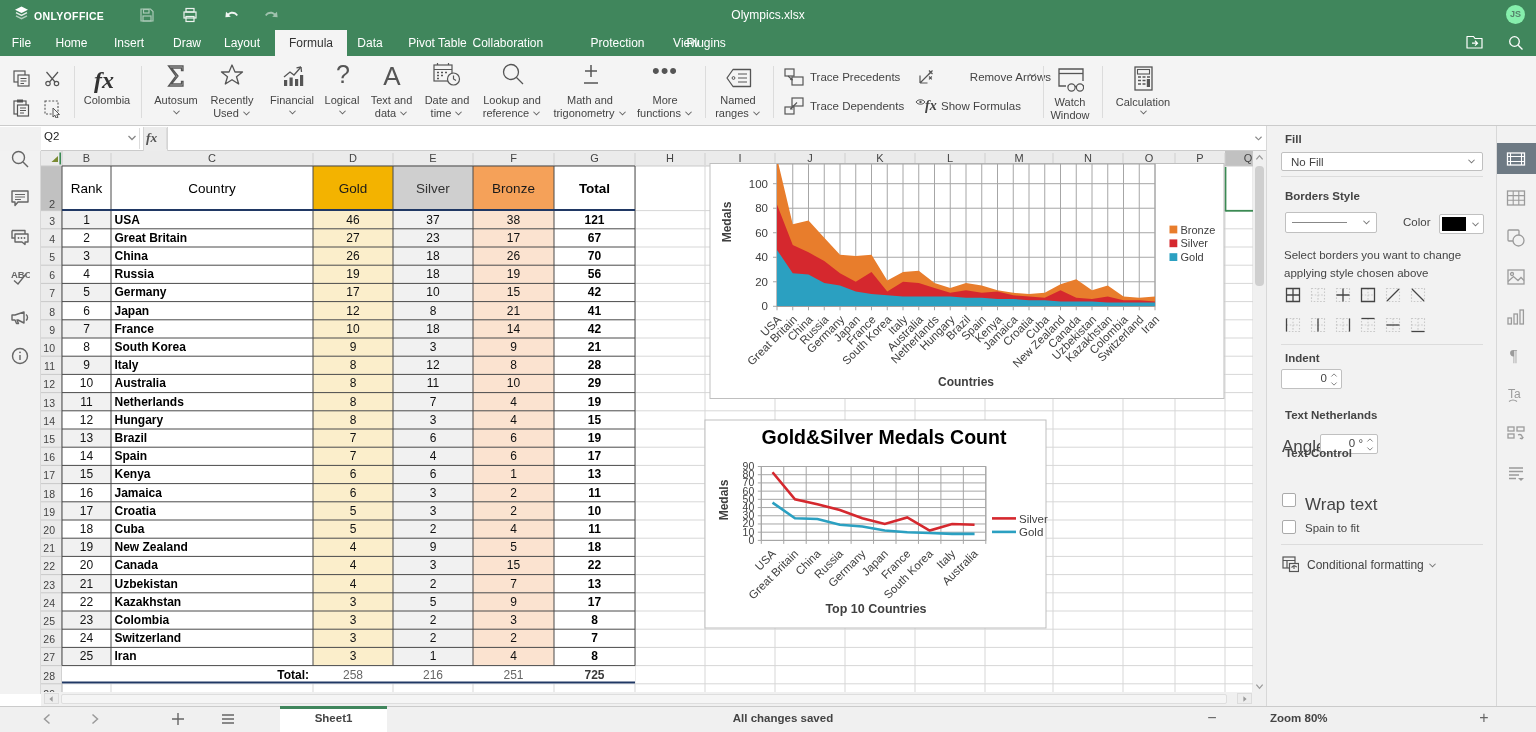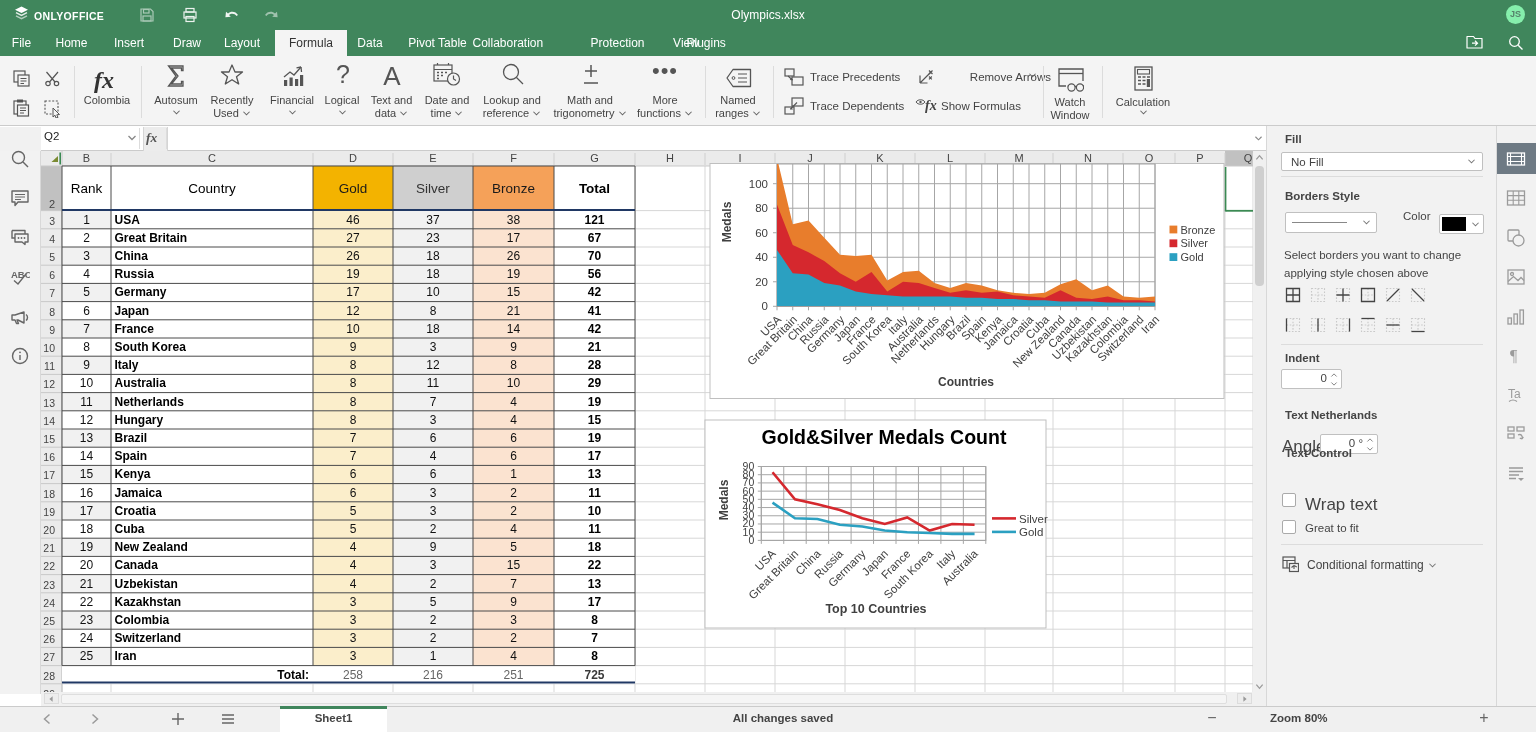--- a/index.html
+++ b/index.html
@@ -959,21 +959,21 @@
 <svg class="abs" style="left:1467px;top:158px" width="9" height="7" viewBox="0 0 10 8">
     <path d="M1.5 2 L5 5.5 L8.5 2" stroke="#777" stroke-width="1.2" fill="none"></path>
   </svg>
 <div class="abs" style="left:1281px;top:176px;width:202px;height:1px;background:#dcdcdc"></div>
 <div class="rlab" style="top:190px;font-size:11.5px">Borders Style</div>
 <div class="abs" style="left:1285px;top:212px;width:92px;height:21px;background:#fff;border:1px solid #c0c0c0;border-radius:2px"></div>
 <div class="abs" style="left:1292px;top:222px;width:55px;height:1px;background:#888"></div>
 <svg class="abs" style="left:1362px;top:219px" width="9" height="7" viewBox="0 0 10 8">
     <path d="M1.5 2 L5 5.5 L8.5 2" stroke="#777" stroke-width="1.2" fill="none"></path>
   </svg>
-<div class="abs" style="left:1403px;top:210px;font-size:11.5px;color:#444">Color</div>
+<div class="abs" style="left:1403px;top:216px;font-size:11.5px;color:#444">Color</div>
 <div class="abs" style="left:1439px;top:214px;width:45px;height:20px;background:#fff;border:1px solid #c0c0c0;border-radius:2px"></div>
 <div class="abs" style="left:1442px;top:217px;width:24px;height:14px;background:#000"></div>
 <svg class="abs" style="left:1471px;top:221px" width="9" height="7" viewBox="0 0 10 8">
     <path d="M1.5 2 L5 5.5 L8.5 2" stroke="#777" stroke-width="1.2" fill="none"></path>
   </svg>
 <div class="abs" style="left:1284px;top:247px;width:210px;font-size:11.5px;color:#444;line-height:1.55">Select borders you want to change applying style chosen above</div>
 <svg class="abs" style="left:1285.3px;top:287.4px" width="16" height="16" viewBox="0 0 16 16">
     <path d="M1.5 1.5 H14.5 V14.5 H1.5 Z M8 1.5 V14.5 M1.5 8 H14.5" stroke="#444" stroke-width="1.3" fill="none"></path>
   </svg>
 <svg class="abs" style="left:1310.3px;top:287.4px" width="16" height="16" viewBox="0 0 16 16">
@@ -1036,21 +1036,21 @@
 <svg class="abs" style="left:1366px;top:437px" width="8" height="6" viewBox="0 0 10 8">
     <path d="M1.5 6 L5 2.5 L8.5 6" stroke="#777" stroke-width="1.2" fill="none"></path>
   </svg>
 <svg class="abs" style="left:1366px;top:446px" width="8" height="6" viewBox="0 0 10 8">
     <path d="M1.5 2 L5 5.5 L8.5 2" stroke="#777" stroke-width="1.2" fill="none"></path>
   </svg>
 <div class="rlab" style="top:447px;font-size:11.5px">Text Control</div>
 <div class="chk" style="left:1282px;top:493px"></div>
 <div class="abs" style="left:1305px;top:495px;font-size:17px;color:#444">Wrap text</div>
 <div class="chk" style="left:1282px;top:520px"></div>
-<div class="abs" style="left:1305px;top:522px;font-size:11.5px;color:#444">Great to fit</div>
+<div class="abs" style="left:1305px;top:522px;font-size:11.5px;color:#444">Spain to fit</div>
 <div class="abs" style="left:1281px;top:544px;width:202px;height:1px;background:#dcdcdc"></div>
 <svg class="abs" style="left:1282px;top:556px" width="17" height="17" viewBox="0 0 17 17">
     <rect x="1" y="1" width="12" height="11" fill="none" stroke="#555" stroke-width="1.2"></rect>
     <path d="M1 4.5 H13 M5 4.5 V12" stroke="#555" stroke-width="1.2"></path>
     <rect x="7.5" y="7.5" width="9" height="8" fill="#f2f2f2" stroke="#555" stroke-width="1.2"></rect>
     <path d="M9.5 11.5 L12 9.5 M12 9.5 L12 13 M12 9.5 L14.8 11" stroke="#555" stroke-width="1.1" fill="none"></path>
   </svg>
 <div class="abs" style="left:1307px;top:558px;font-size:12px;color:#444">Conditional formatting</div>
 <svg class="abs" style="left:1428px;top:562px" width="9" height="7" viewBox="0 0 10 8">
     <path d="M1.5 2 L5 5.5 L8.5 2" stroke="#777" stroke-width="1.2" fill="none"></path>

